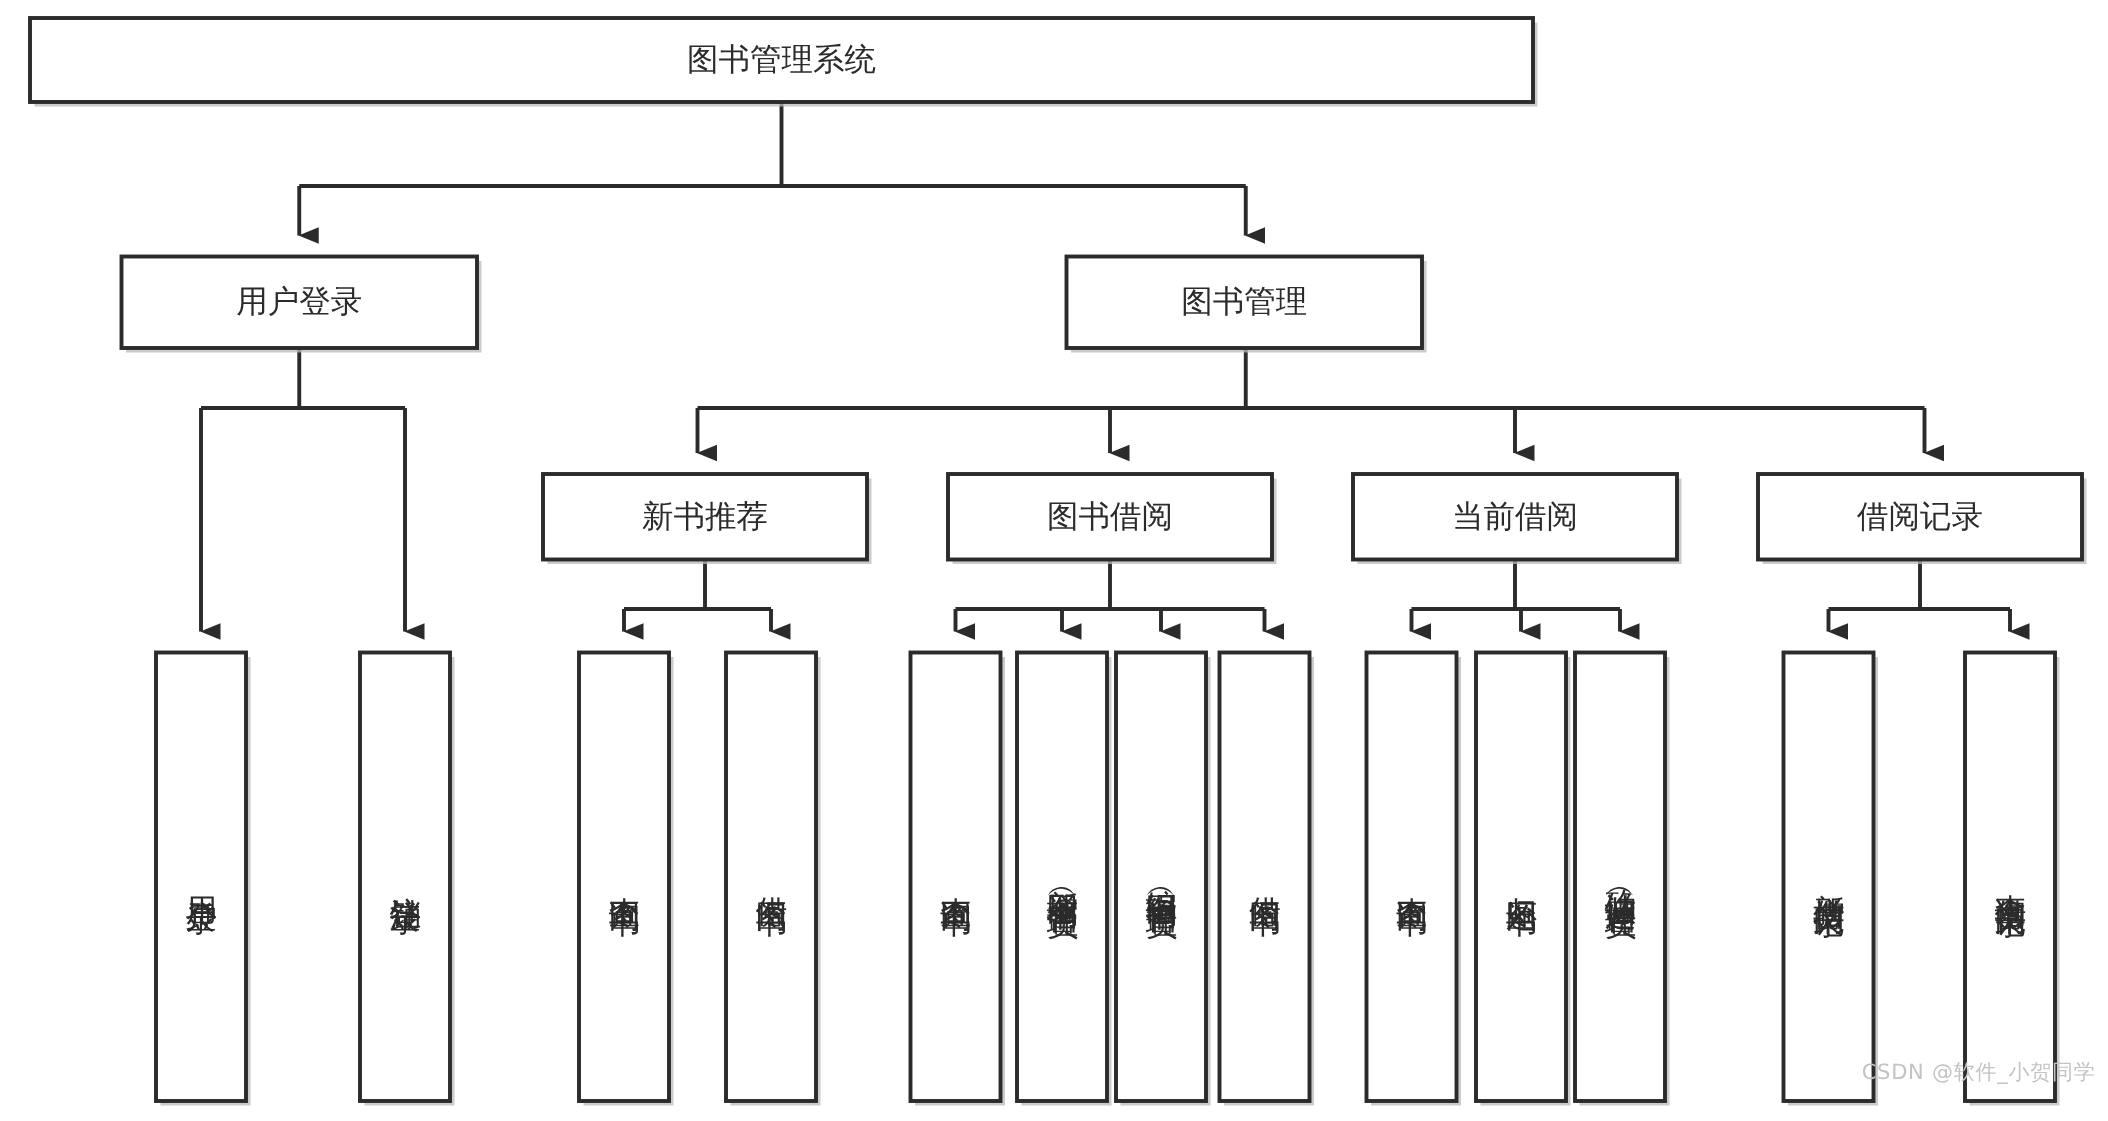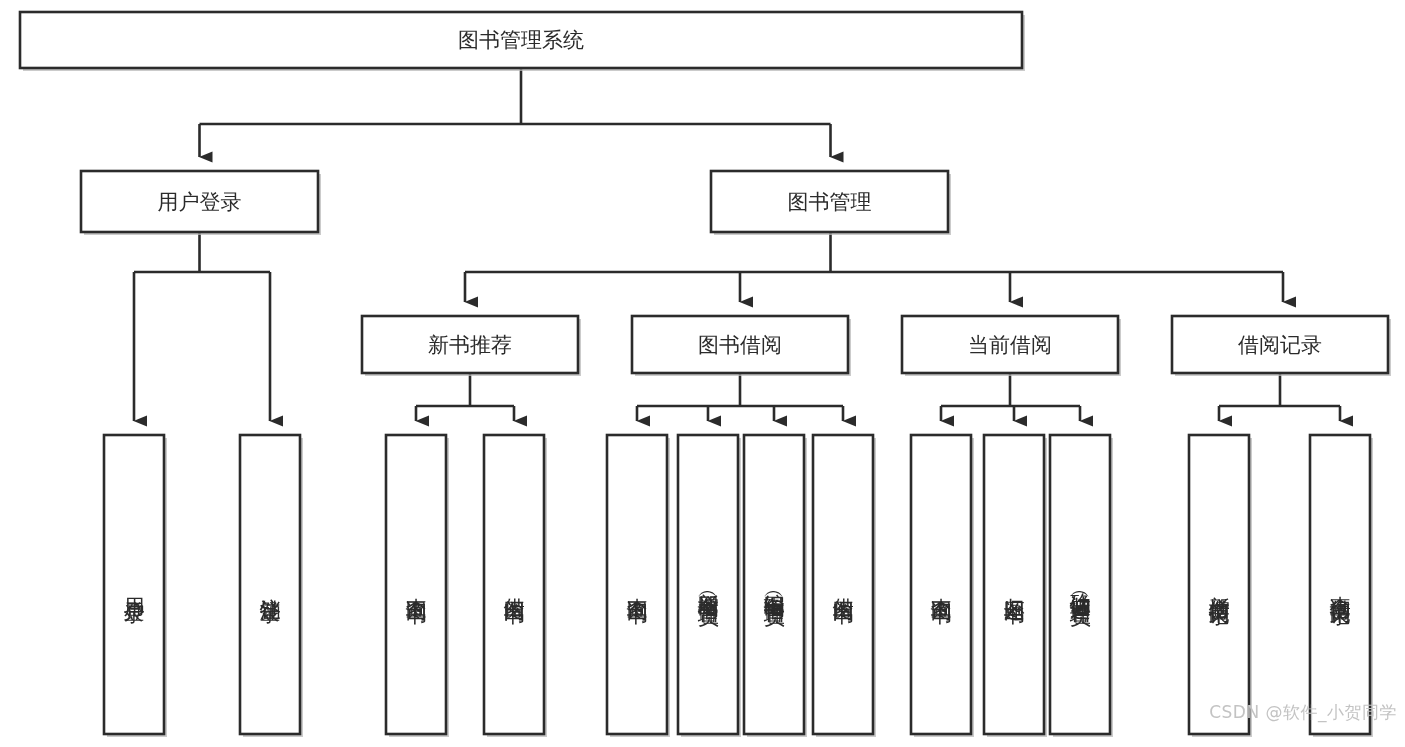--- a/index.html
+++ b/index.html
@@ -64,21 +64,21 @@
     color: #2b2b2b;
     letter-spacing: 2px;
     white-space: nowrap;
     pointer-events: none;
   }
   .watermark {
     position: absolute;
     right: 8px;
     bottom: 6px;
     font-family: "DejaVu Sans", "Liberation Sans", sans-serif;
-    font-size: 17px;
+    font-size: 14px;
     color: #c3c3c3;
     letter-spacing: 0.5px;
     white-space: nowrap;
   }
 </style>
 </head>
 <body>
 
 <div id="diagram-root">
 

